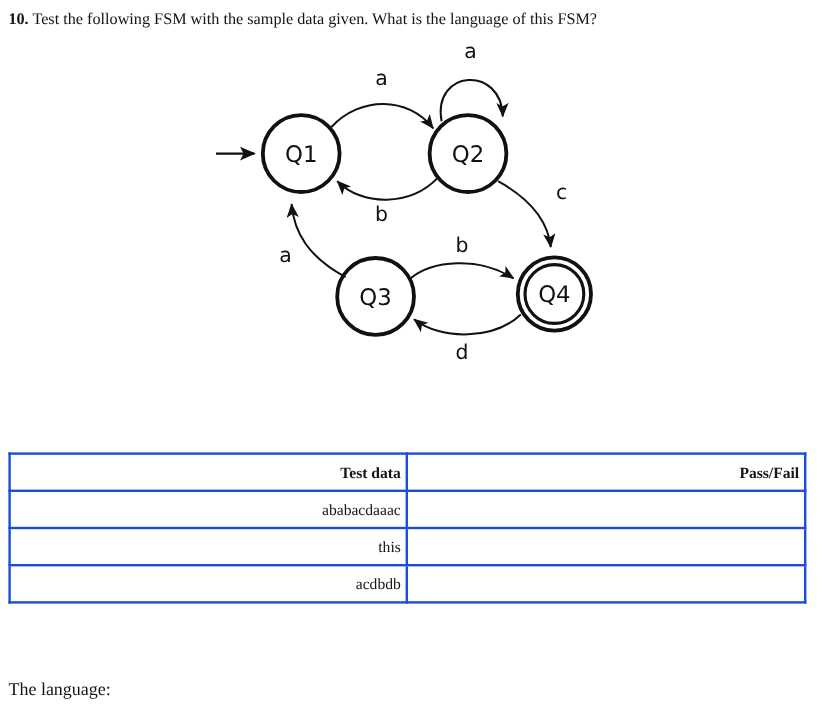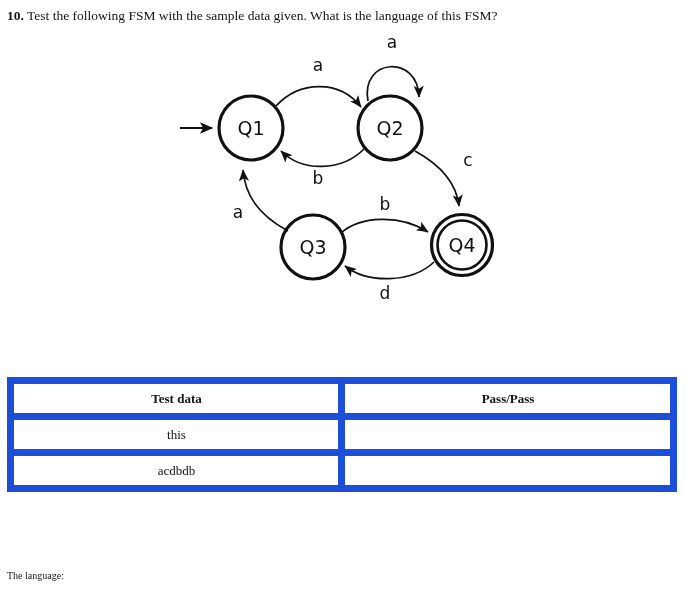--- a/index.html
+++ b/index.html
@@ -60,39 +60,39 @@
     top: 377px;
     width: 663px;
     border-collapse: collapse;
     table-layout: fixed;
     font-size: 13px;
   }
   #test-table col.c1 { width: 331px; }
   #test-table col.c2 { width: 332px; }
   #test-table th,
   #test-table td {
-    border: 7px solid #1d4ed8;
+    border: 2px solid #1d4ed8;
     height: 25px;
     padding: 2px 4px 2px 5px;
-    text-align: center;
+    text-align: right;
     vertical-align: middle;
     font-weight: normal;
     font-size: 13px;
     line-height: 15px;
   }
   #test-table th {
     font-weight: bold;
   }
 
   
   #language-prompt {
     position: absolute;
     left: 7px;
     top: 567px;
-    font-size: 10px;
+    font-size: 15px;
     line-height: 17px;
   }
 </style>
 </head>
 <body>
 
 <div id="question-line">
   <span class="qnum">10.</span>
   <span>Test the following FSM with the sample data given. What is the language of this FSM?</span>
 </div>
@@ -171,25 +171,29 @@
 </div>
 
 <table id="test-table">
   <colgroup>
     <col class="c1">
     <col class="c2">
   </colgroup>
   <thead>
     <tr>
       <th>Test data</th>
-      <th>Pass/Pass</th>
+      <th>Pass/Fail</th>
     </tr>
   </thead>
   <tbody>
     <tr>
+      <td>ababacdaaac</td>
+      <td></td>
+    </tr>
+    <tr>
       <td>this</td>
       <td></td>
     </tr>
     <tr>
       <td>acdbdb</td>
       <td></td>
     </tr>
   </tbody>
 </table>
 

